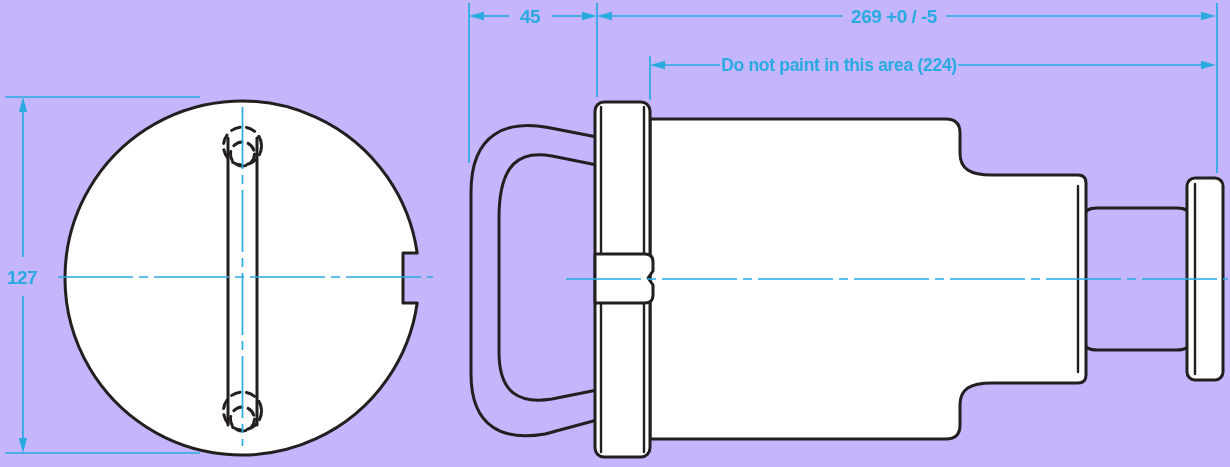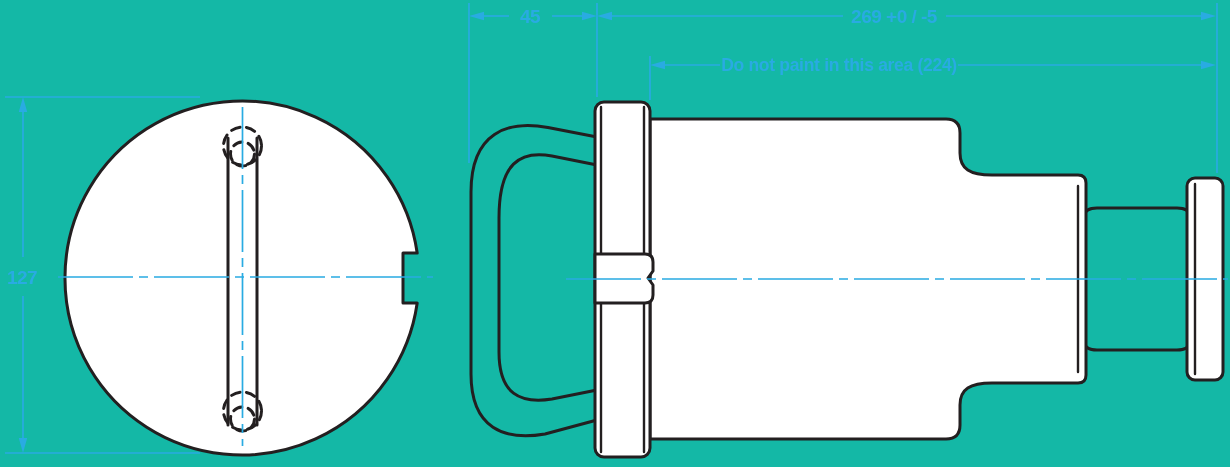--- a/index.html
+++ b/index.html
@@ -1,16 +1,16 @@
 <!DOCTYPE html>
 <html><head>
 <meta charset="utf-8">
 <style>
   html,body{margin:0;padding:0;background:#ffffff;}
-  .stage{position:relative;width:1230px;height:467px;background:#14b8a6;overflow:hidden;
+  .stage{position:relative;width:1230px;height:467px;background:#c4b5fd;overflow:hidden;
          font-family:"Liberation Sans",sans-serif;}
   svg{display:block}
   .dim-text{font-family:"Liberation Sans",sans-serif;font-weight:bold;fill:#29ABE2;}
   .dim-num{font-size:19px;letter-spacing:-0.5px;}
   .dim-note{font-size:17.5px;letter-spacing:-0.3px;}
 </style>
 </head>
 <body>
 
 <div class="stage">

